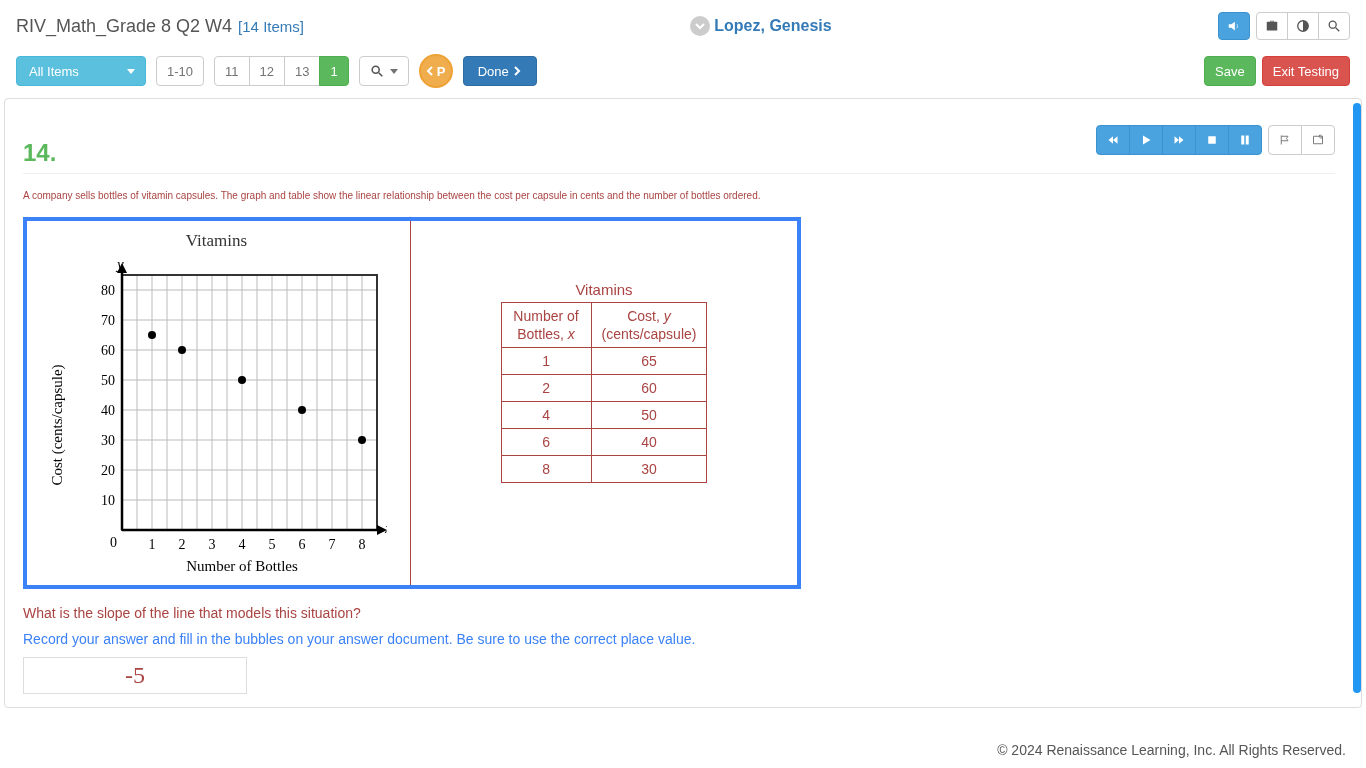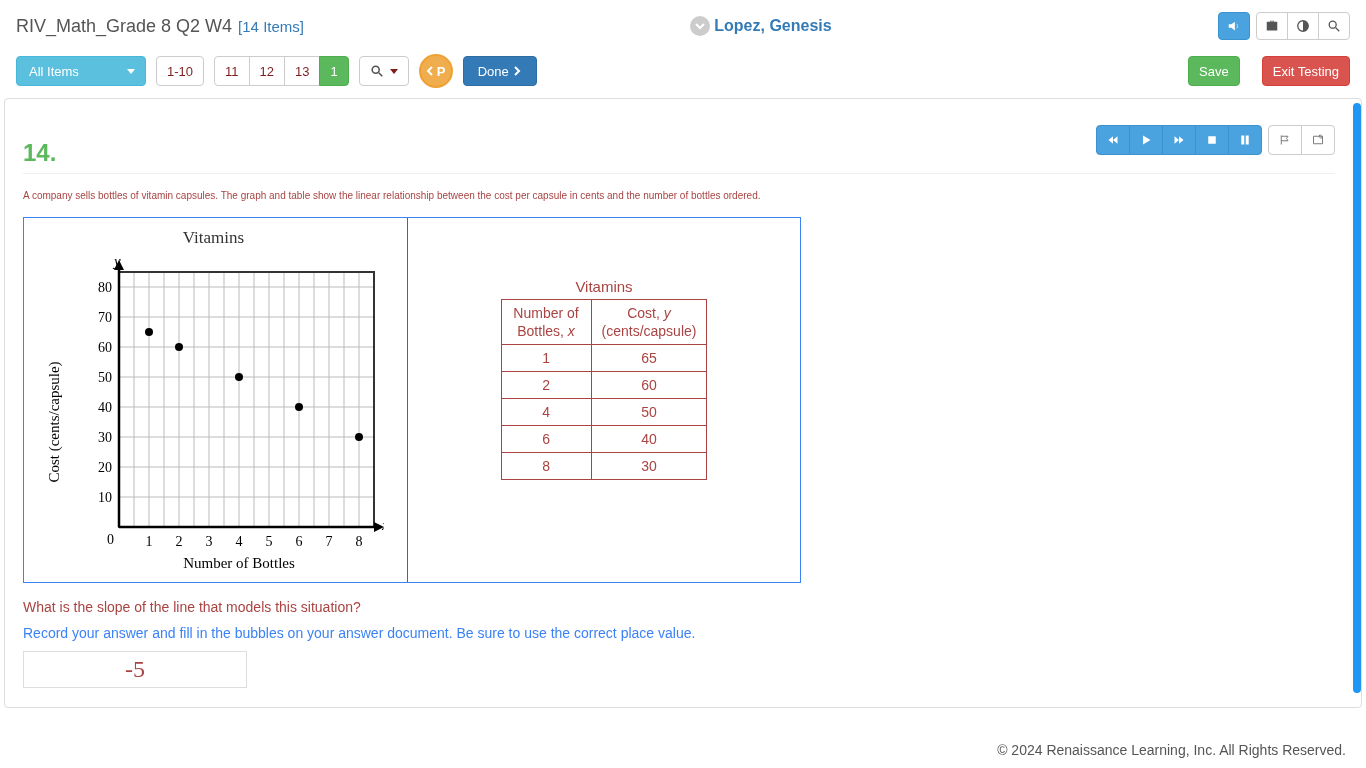--- a/index.html
+++ b/index.html
@@ -7,26 +7,26 @@
 
 .header { padding: 8px 16px 0; background: #fff; }
 .header-row1 { display: flex; align-items: center; justify-content: space-between; height: 36px; }
 .header-left { display: flex; align-items: baseline; gap: 6px; }
 .test-title { font-size: 18px; color: #555; font-weight: 400; }
 .item-count { color: #337ab7; font-size: 15px; }
 .header-center { display:flex; align-items:center; gap:4px; font-size: 16px; color: #337ab7; font-weight: bold; }
 .chevron-circle { width:20px; height:20px; border-radius:50%; background:#ccc; display:flex; align-items:center; justify-content:center; color:#fff; font-size:11px; }
 .header-right { display: flex; gap: 6px; }
 
-.btn { display:inline-flex; align-items:center; justify-content:center; padding: 6px 10px; border-radius: 4px; border: 1px solid #ccc; background: #fff; color: #7f1d1d; font-size: 13px; cursor: pointer; height: 30px; }
+.btn { display:inline-flex; align-items:center; justify-content:center; padding: 6px 10px; border-radius: 4px; border: 1px solid #ccc; background: #fff; color: #737373; font-size: 13px; cursor: pointer; height: 30px; }
 .btn-sm { height: 28px; padding: 4px 8px; }
 .btn-info-dark { background: #4aa3df; border-color: #3a93cf; color: #fff; }
 .btn-grey { background:#fff; border-color:#ccc; color:#555; }
 .btn-success { background: #5cb85c; border-color: #4cae4c; color: #fff; }
-.btn-danger { background: #d9534f; border-color: #d43f3a; color: #fff; margin-left: 16px; }
+.btn-danger { background: #d9534f; border-color: #d43f3a; color: #fff; }
 .btn-orange { background: #f0ad4e; border: 2px solid #eea236; color: #fff; border-radius: 50%; width: 34px; height: 34px; font-weight:bold; font-size:13px; padding:0; }
 .btn-group { display: inline-flex; }
 .btn-group .btn { border-radius: 0; margin-left: -1px; }
 .btn-group .btn:first-child { border-top-left-radius: 4px; border-bottom-left-radius: 4px; margin-left:0; }
 .btn-group .btn:last-child { border-top-right-radius: 4px; border-bottom-right-radius: 4px; }
 .btn-active { background: #5cb85c; border-color: #4cae4c; color:#fff; }
 
 .header-row2 { display: flex; align-items: center; justify-content: space-between; margin-top: 10px; padding-bottom: 10px; }
 .nav-left { display:flex; align-items:center; gap: 10px; }
 .all-items-btn { background:#5bc0de; border-color:#46b8da; color:#fff; width:130px; justify-content:space-between; padding-left:12px; padding-right:10px;gap:34px; }
@@ -37,21 +37,21 @@
 .content-scroll { position:absolute; top:0; left:0; right:8px; bottom:0; overflow-y:auto; padding: 14px 18px; }
 .scrollbar-thumb { position:absolute; right:0; width:8px; top:4px; height:590px; background:#2196f3; border-radius:4px; }
 
 .q-header { display:flex; align-items:center; justify-content:space-between; border-bottom:1px solid #eee; padding-bottom:6px; margin-bottom:14px; }
 .q-num { color:#5cb85c; font-size:24px; font-weight:bold;margin-top:26px; }
 .audio-ctrl { display:flex; gap:6px; }
 .audio-ctrl .btn-group .btn { width:34px; height:30px; }
 
 .q-text { color:#a94442; font-size:10px; margin-bottom:14px; line-height:1.5; }
 
-.content-box { display:flex; border:1px solid #3b82f6; width:778px;justify-content:flex-end; }
+.content-box { display:flex; border:4px solid #3b82f6; width:778px;justify-content:flex-end; }
 .graph-panel { width:384px; padding:10px 14px 10px 10px; border-right:1px solid #a94442; }
 .table-panel { flex:1; padding:60px 10px 10px; display:flex; flex-direction:column; align-items:center; }
 
 .graph-title { text-align:center; font-size:17px; color:#333; margin-bottom:4px; font-family:serif; }
 .graph-svg { display:block; margin:0 auto; }
 
 .vtable-title { color:#a94442; font-size:15px; margin-bottom:4px; }
 .vtable { border-collapse:collapse; }
 .vtable th, .vtable td { border:1px solid #a94442; padding:4px 10px; text-align:center; color:#a94442; font-size:14px; font-weight:normal; }
 .vtable th { line-height:1.3; }

